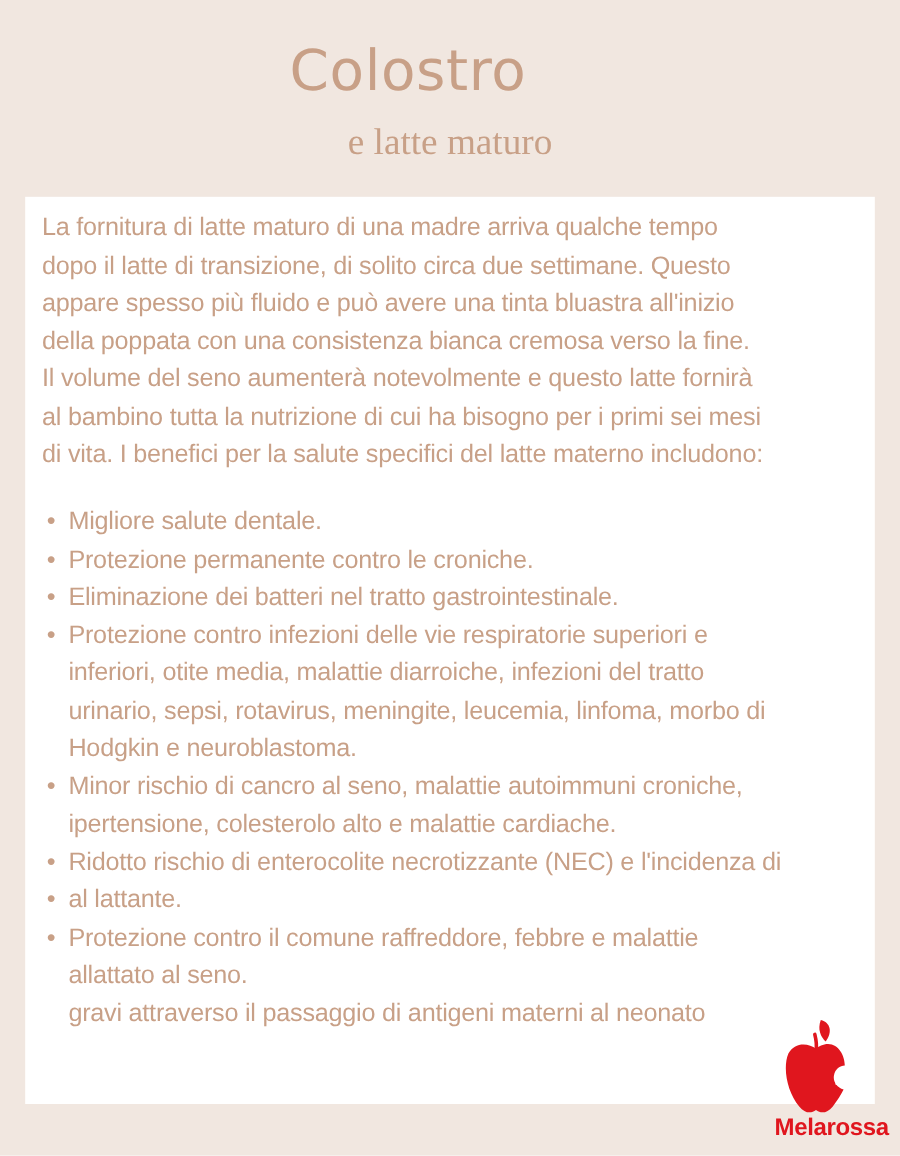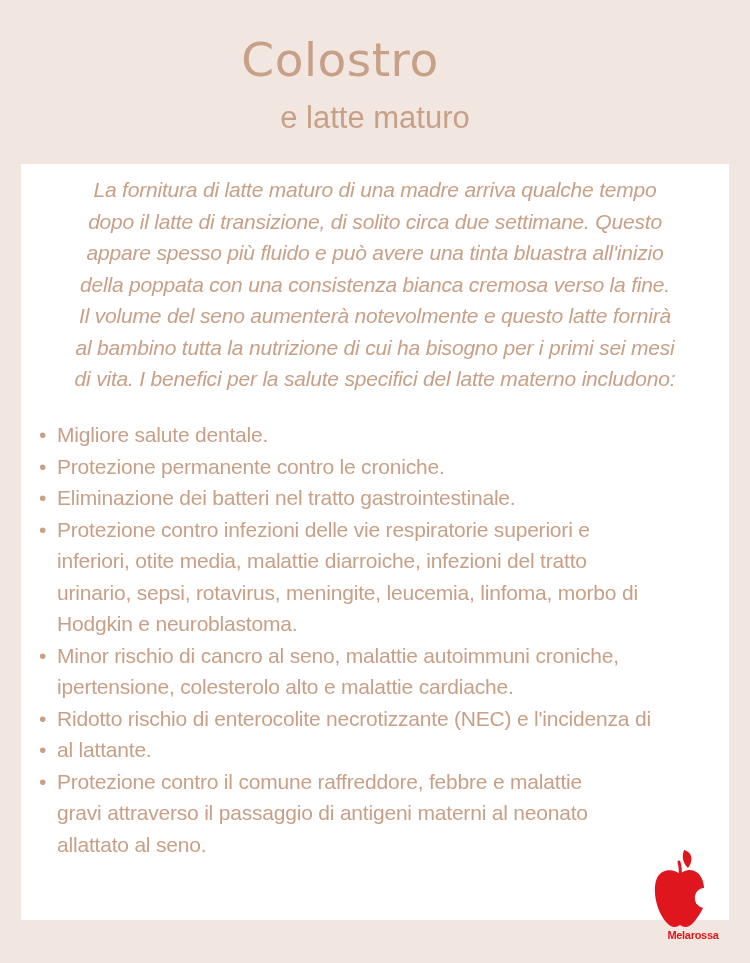--- a/index.html
+++ b/index.html
@@ -29,42 +29,41 @@
     }
     .subtitle {
       position: absolute;
       left: 0;
       top: 96px;
       width: 750px;
       text-align: center;
       color: #c8a087;
       font-size: 31px;
       line-height: 44px;
-      font-family: Liberation Sans, sans-serif;
+      font-family: Liberation Serif, serif;
     }
     .card {
       position: absolute;
       left: 21px;
       top: 164px;
       width: 708px;
       height: 756px;
       background: #ffffff;
     }
     .intro {
       position: absolute;
       left: 14px;
       top: 10px;
       width: 680px;
-      text-align: center;
+      text-align: left;
       color: #c8a087;
       font-family: "Liberation Sans", sans-serif;
       font-size: 21px;
       line-height: 31.5px;
       letter-spacing: -0.2px;
-      font-style: italic;
     }
     .intro .line {
       display: block;
       white-space: nowrap;
     }
     .bullets {
       position: absolute;
       left: 18px;
       top: 255px;
       width: 660px;
@@ -106,21 +105,21 @@
     }
     .logo-text {
       position: absolute;
       left: 4px;
       top: 83px;
       width: 106px;
       text-align: center;
       color: #e0161e;
       font-family: "Liberation Sans", sans-serif;
       font-weight: bold;
-      font-size: 11px;
+      font-size: 20px;
       letter-spacing: -0.3px;
     }
   </style>
 </head>
 <body>
 
 <div class="title">Colostro</div>
 <div class="subtitle">e latte maturo</div>
 
 <div class="card">
@@ -163,22 +162,22 @@
       <span class="bullet-dot">•</span>
       <span class="line">Ridotto rischio di enterocolite necrotizzante (NEC) e l'incidenza di</span>
     </li>
     <li>
       <span class="bullet-dot">•</span>
       <span class="line">al lattante.</span>
     </li>
     <li>
       <span class="bullet-dot">•</span>
       <span class="line">Protezione contro il comune raffreddore, febbre e malattie</span>
+      <span class="line">allattato al seno.</span>
       <span class="line">gravi attraverso il passaggio di antigeni materni al neonato</span>
-      <span class="line">allattato al seno.</span>
     </li>
   </ul>
 </div>
 
 <div class="logo">
   <svg width="52" height="82" viewBox="0 0 52 82">
 
     <path d="M30 2 C38 4 40 12 34 20 C30 16 27 10 30 2 Z" fill="#e0161e"></path>
 
     <path d="M25 14 C26 18 27 22 26 27" stroke="#e0161e" stroke-width="3" fill="none" stroke-linecap="round"></path>

